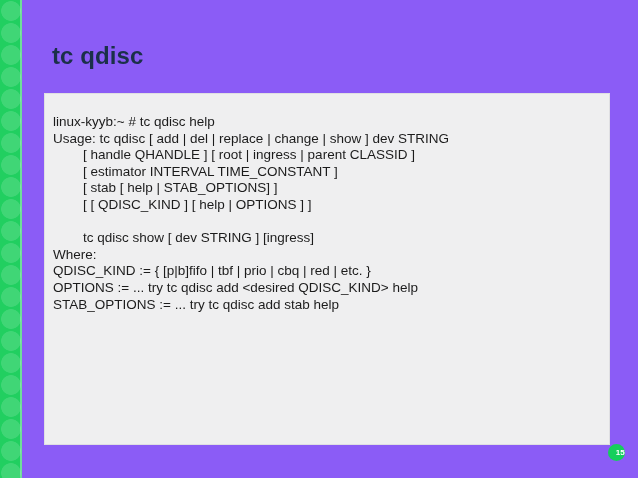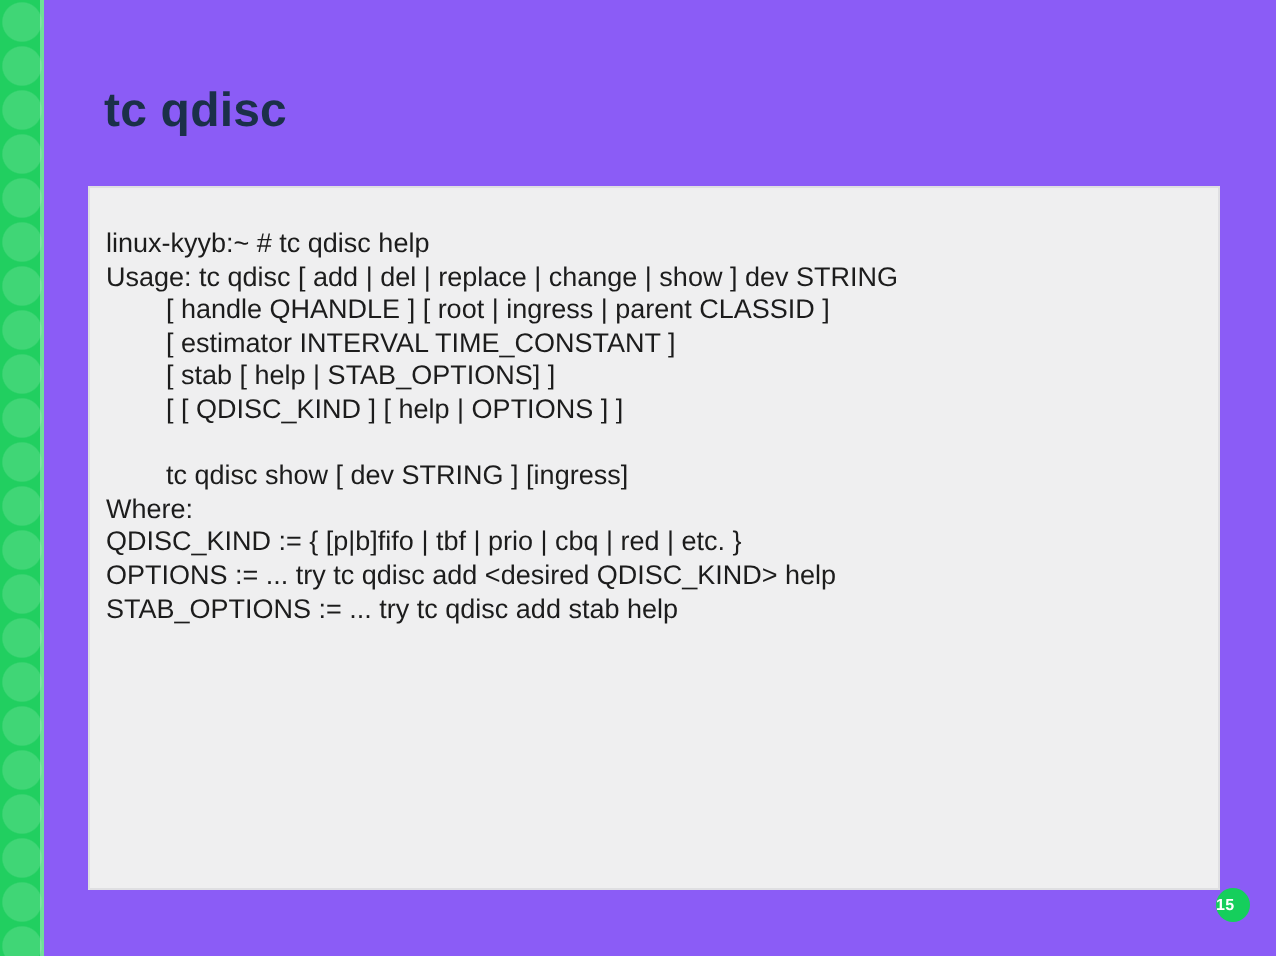--- a/index.html
+++ b/index.html
@@ -98,21 +98,21 @@
     left: 608px;
     top: 444px;
     width: 17px;
     height: 17px;
     border-radius: 50%;
     background: #15cf5c;
     color: #ffffff;
     font-size: 8px;
     font-weight: bold;
     line-height: 17px;
-    text-align: left;
+    text-align: right;
     letter-spacing: 0.2px;
   }
 </style>
 </head>
 <body>
 
 <div class="slide">
 
   <div class="side-bar">
     <div class="dots"></div>

